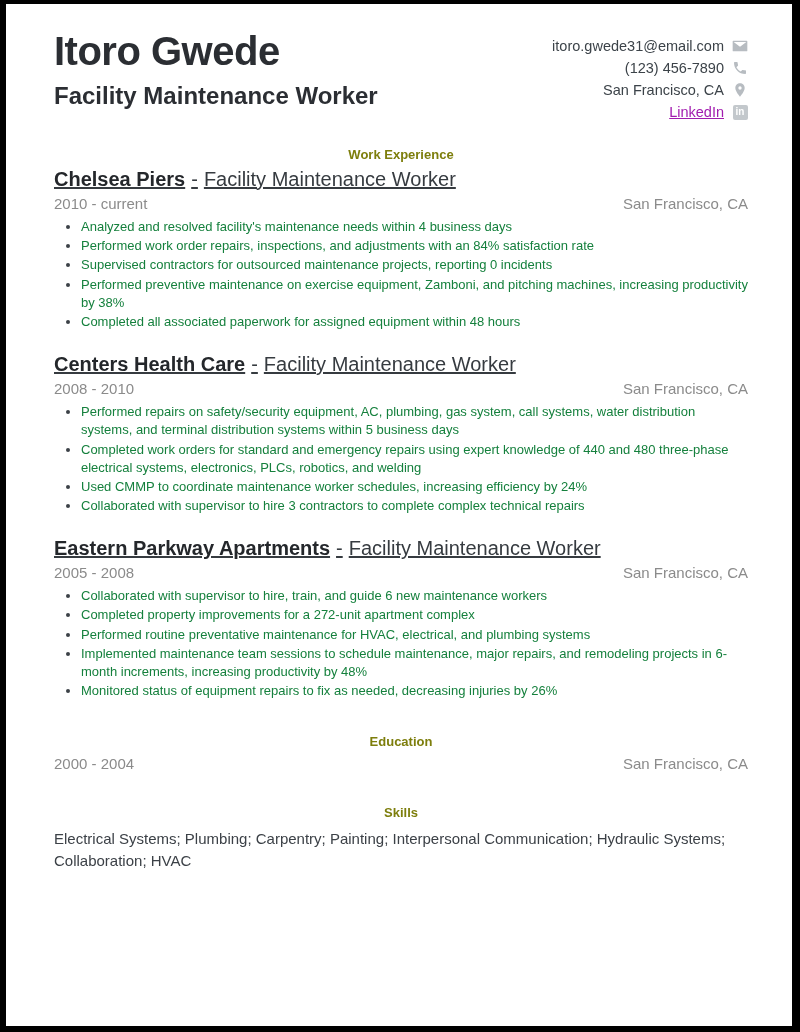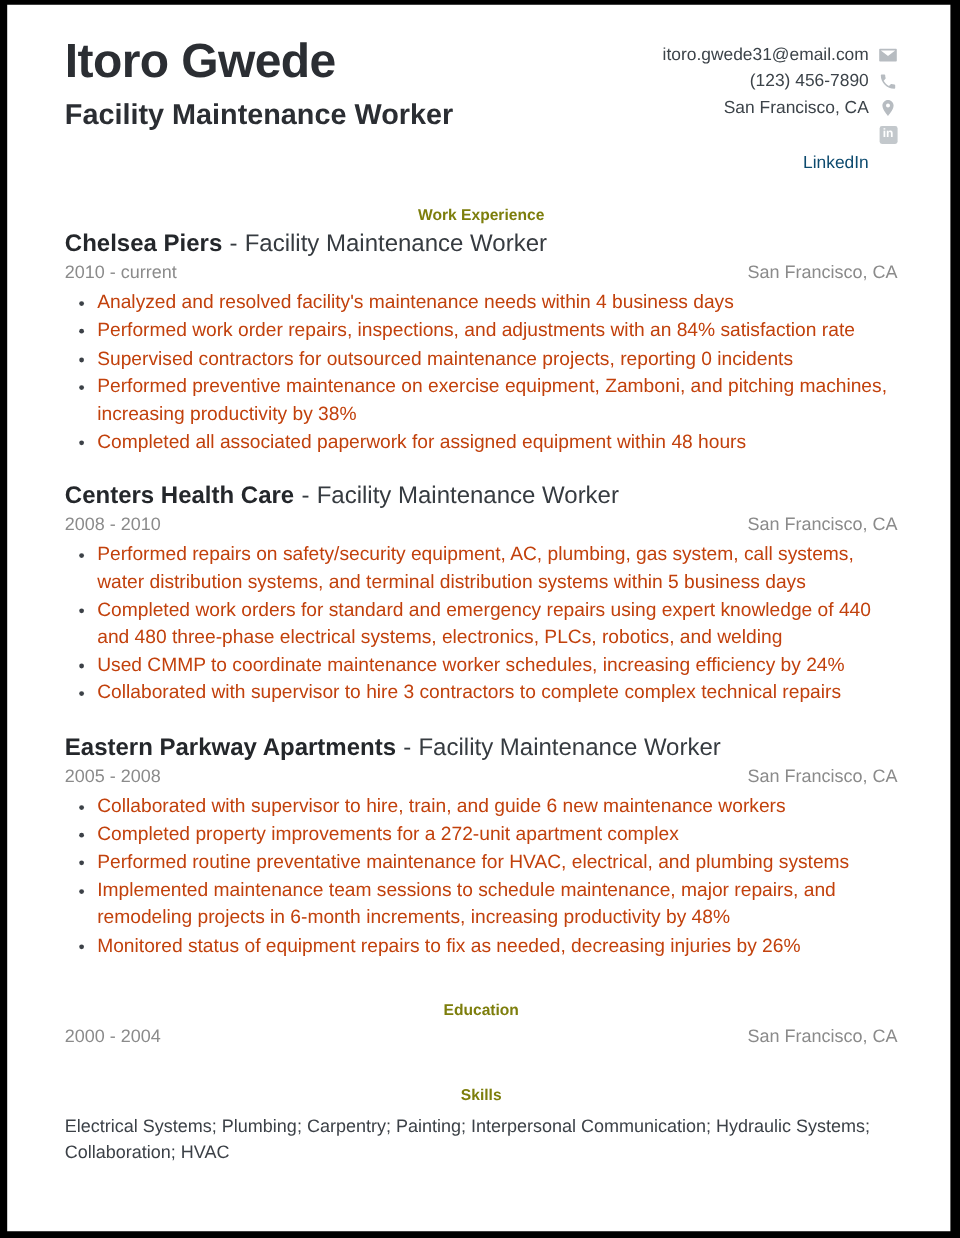--- a/index.html
+++ b/index.html
@@ -12,34 +12,34 @@
   }
   
   .header{display:flex;justify-content:space-between;align-items:flex-start;}
   .name{font-size:40px;font-weight:800;color:#2b2e33;letter-spacing:-0.5px;line-height:1.08;margin:0;}
   .job-title{font-size:24px;font-weight:700;color:#2b2e33;margin-top:9px;}
   .contact{display:flex;flex-direction:column;gap:6px;align-items:flex-end;margin-top:8px;font-size:14.5px;color:#3c4349;}
   .contact-row{display:flex;gap:8px;}
   .contact-row .txt{white-space:nowrap;}
   .ic{width:16px;height:16px;flex:0 0 16px;display:inline-flex;align-items:center;justify-content:center;}
   .ic svg{width:16px;height:16px;fill:#b7bcc1;}
-  .link{color:#0c4a6e;cursor:pointer;margin-top:24px;}
+  .link{color:#a21caf;text-decoration:underline;cursor:pointer;}
   .li-badge{width:15px;height:15px;background:#c3c8cc;border-radius:2px;color:#fff;
     font-size:10px;font-weight:700;display:flex;align-items:center;justify-content:center;line-height:1;}
   
   h2.section{font-size:13px;font-weight:700;color:#7d7e0c;margin:28px 0 6px;text-align:center;}
   h2.section.first{margin-top:27px;}
   .entry{margin-top:0;}
   .entry + .entry{margin-top:22px;}
-  .entry-head{font-size:20px;line-height:1.15;color:#363b40;}
+  .entry-head{font-size:20px;line-height:1.15;color:#363b40;text-decoration:underline;}
   .entry-head .company{font-weight:700;color:#24272b;}
   .entry-head .sep{font-weight:400;margin:0 6px;}
   .entry-head .role{font-weight:400;}
   .meta{display:flex;justify-content:space-between;font-size:15px;color:#8b8b8b;margin-top:4px;}
-  ul.bullets{margin:6px 0 0;padding-left:27px;font-size:16px;line-height:1.4;color:#c2410c;}
+  ul.bullets{margin:6px 0 0;padding-left:27px;font-size:13px;line-height:1.4;color:#15803d;}
   ul.bullets li{margin-bottom:1px;}
   ul.bullets li::marker{color:#3c4147;}
   .skills-text{font-size:15px;line-height:1.45;color:#3c4147;margin-top:8px;max-width:700px;}
   h2.edu{margin-top:34px;}
   h2.skills{margin-top:33px;}
 </style>
 </head>
 <body>
 
 <div class="page">

